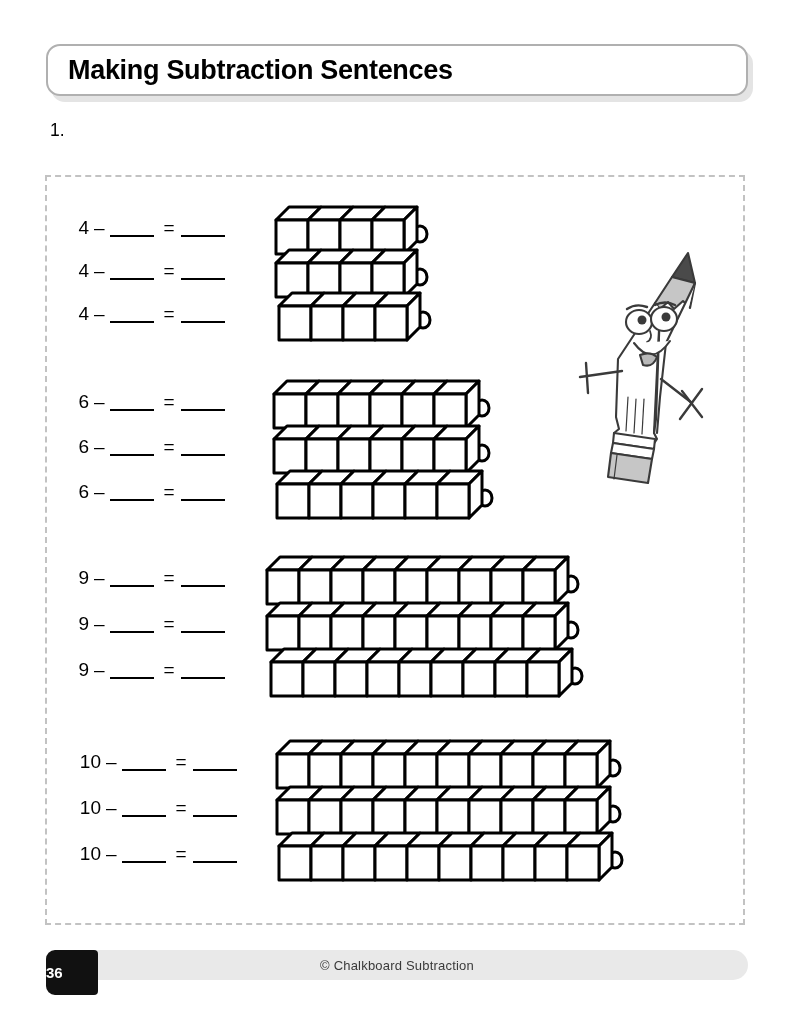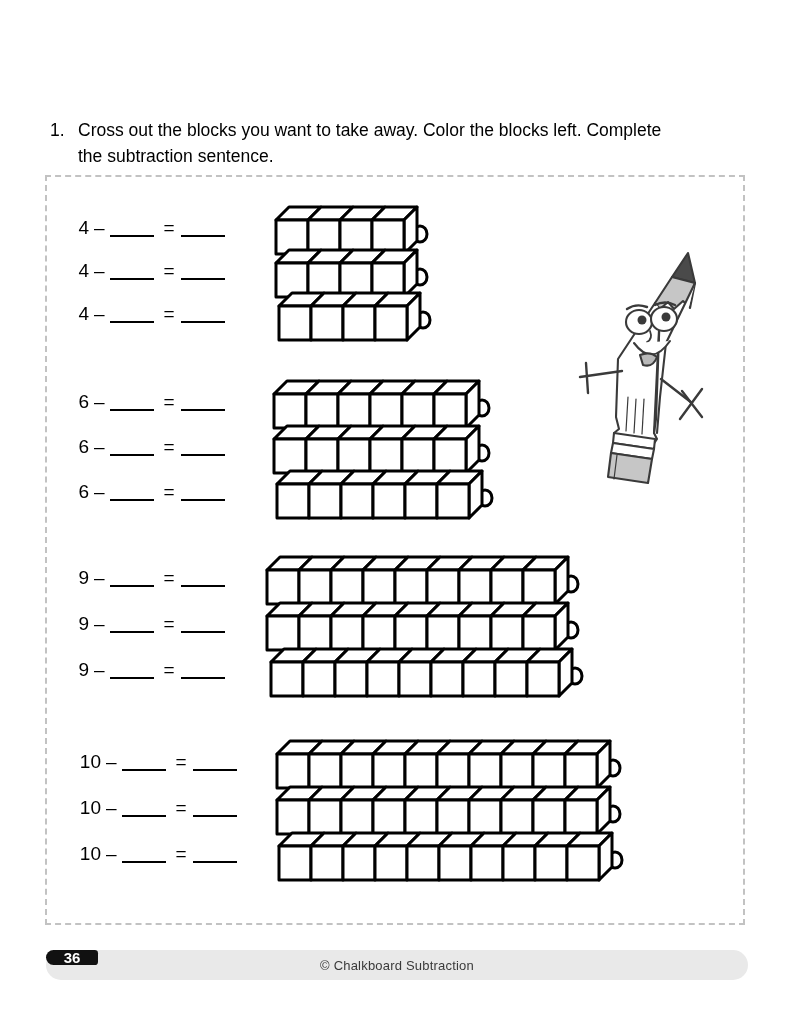--- a/index.html
+++ b/index.html
@@ -162,42 +162,43 @@
   #footer-text {
     font-size: 13px;
     color: #3a3a3a;
     letter-spacing: 0.2px;
   }
   #page-number-box {
     position: absolute;
     left: 0;
     top: 0;
     width: 52px;
-    height: 15px;
+    height: 45px;
     background: #111111;
     border-radius: 9px 4px 4px 9px;
     display: flex;
     align-items: center;
-    justify-content: center;
   }
   #page-number {
     color: #ffffff;
     font-size: 15px;
     font-weight: bold;
   }
 </style>
 </head>
 <body>
 
 <div id="page">
 
+  <div id="title-bar">
+    <div id="title-text">Making Subtraction Sentences</div>
+  </div>
 
   <div id="instruction">
     <div id="instruction-number">1.</div>
-    <div id="instruction-body">Cross out the blocks you want to take away. Color the blocks left. Complete the subtraction sentence.</div>
   </div>
 
   <div id="work-area">
     <div id="groups-container">
         <div class="group" style="top: 28px; height: 149px;">
           <div class="prob-row" style="top: 0px;">
             <div class="equation">
               <span class="eq-num" style="width: 14px;">4</span>
               <span class="eq-minus">–</span>
               <span class="eq-blank"></span>

